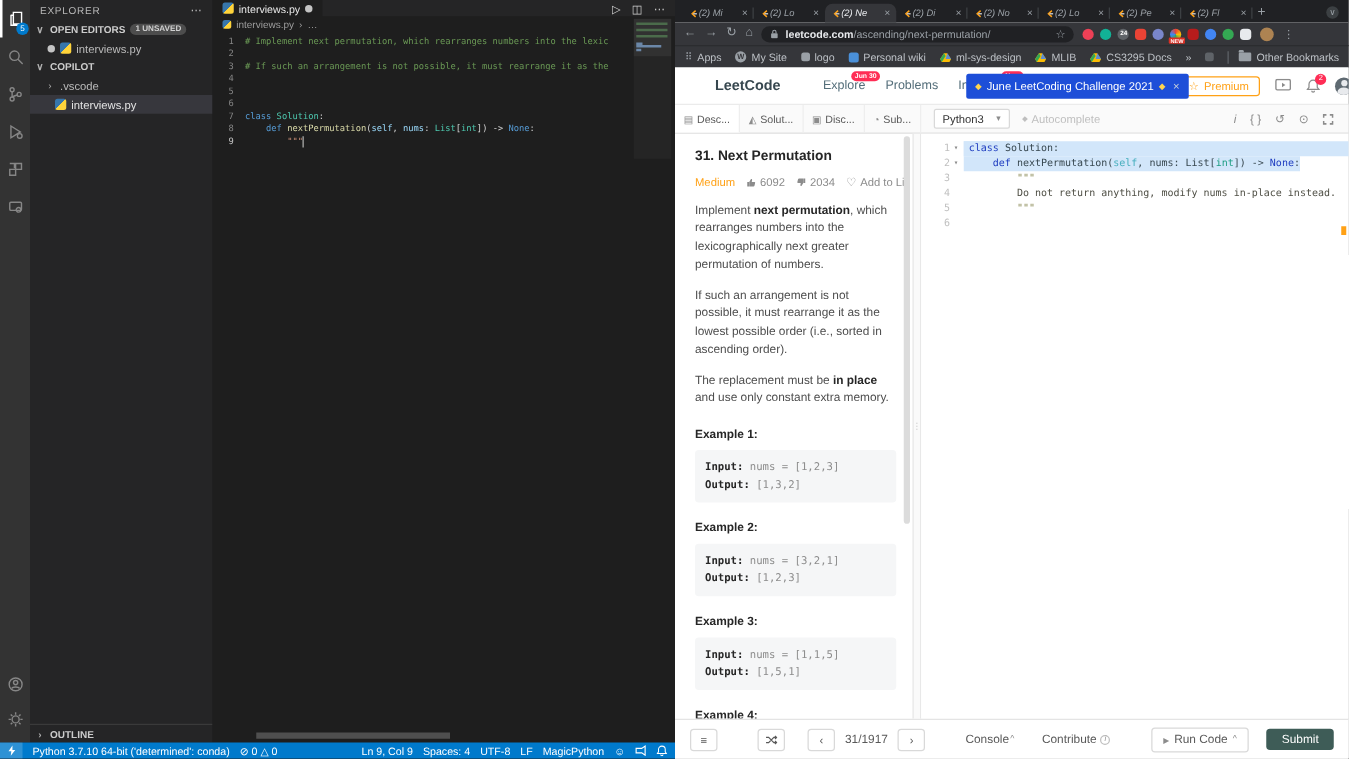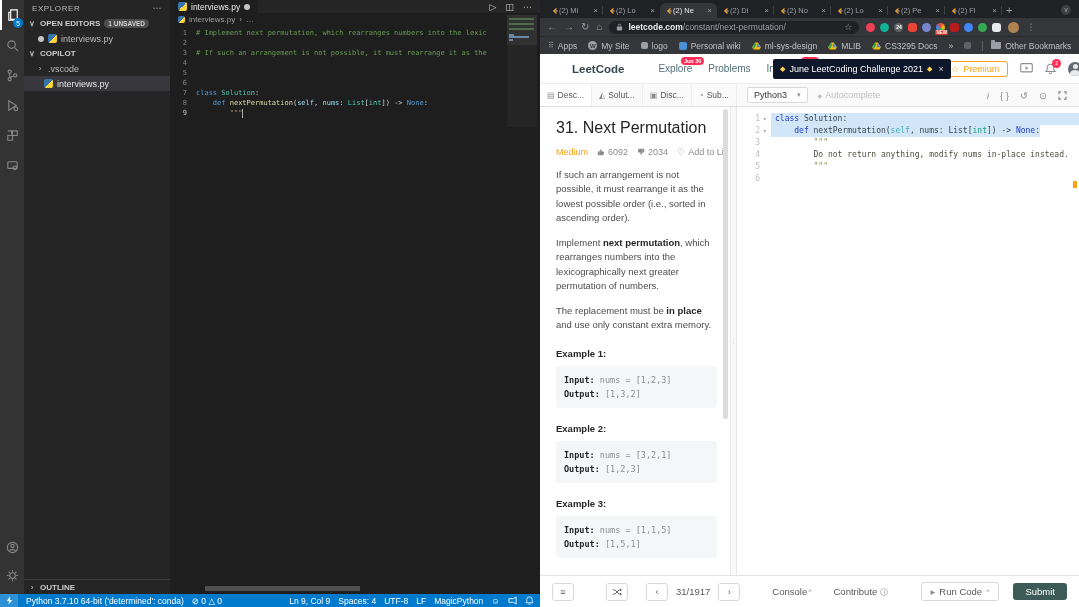--- a/index.html
+++ b/index.html
@@ -50,21 +50,21 @@
   #statusbar { position:absolute; left:0; top:594px; width:540px; height:13px; background:#007acc; color:#ffffff; display:flex; align-items:center; font-size:8.5px; gap:8px; padding-right:6px; }
   #remote-ind { width:18px; height:13px; background:rgba(255,255,255,0.18); display:flex; align-items:center; justify-content:center; flex:none; }
   #remote-ind svg { width:9px; height:9px; }
   .st-item { white-space:nowrap; }
   #status-right { margin-left:auto; display:flex; gap:8px; align-items:center; }
   .st-icon svg { width:9px; height:9px; display:block; }
 
   
   #chrome { position:absolute; left:540px; top:0; width:539px; height:607px; background:#fff; }
   #tabstrip { height:18px; background:#202124; display:flex; align-items:flex-end; padding-left:6px; }
-  .ctab { height:15px; width:57px; display:flex; align-items:center; gap:0; padding:0 5px; font-size:7.5px; color:#9aa0a6; border-radius:6px 6px 0 0; position:relative; flex:none; }
+  .ctab { height:15px; width:57px; display:flex; align-items:center; gap:0; padding:0 5px; font-size:7.5px; color:#9aa0a6; border-radius:6px 6px 0 0; position:relative; flex:none;font-style:italic; }
   .ctab .sep { position:absolute; right:0; top:3px; height:9px; width:1px; background:#3c4043; }
   .ctab.active { background:#35363a; color:#e8eaed; }
   .ctab .ct-title { overflow:hidden; white-space:nowrap; flex:1; }
   .ctab .ct-close { font-size:8px; color:#9aa0a6; }
   .lc-fav { width:8px; height:8px; flex:none; }
   #newtab-btn { color:#9aa0a6; font-size:11px; margin:0 0 2px 4px; }
   #tabsearch { margin-left:auto; margin-right:8px; margin-bottom:3px; width:10px; height:10px; border-radius:50%; background:#3c4043; color:#9aa0a6; font-size:7px; display:flex; align-items:center; justify-content:center; }
 
   #toolbar { height:18px; background:#35363a; display:flex; align-items:center; padding:0 7px; gap:7px; color:#9aa0a6; }
   .tb-ic { font-size:10px; line-height:1; }
@@ -85,21 +85,21 @@
   .folder-ic { width:10px; height:7px; background:#9aa0a6; border-radius:1px; position:relative; display:inline-block; }
   .folder-ic::before { content:""; position:absolute; top:-2px; left:0; width:4px; height:2px; background:#9aa0a6; border-radius:1px 1px 0 0; }
 
   
   #lcpage { position:absolute; left:0; top:54px; width:539px; height:553px; background:#fff; color:#262626; }
   #lc-header { height:30px; border-bottom:1px solid #ebebeb; display:flex; align-items:center; padding:0 10px; gap:18px; position:relative; }
   #lc-logo { width:15px; height:15px; margin-right:4px; }
   #lc-brand { font-size:11.5px; color:#37474f; font-weight:bold; margin-right:16px; }
   .lc-nav-item { font-size:10px; color:#546e7a; margin-right:16px; position:relative; white-space:nowrap; }
   .nav-badge { position:absolute; top:-6px; right:-12px; background:#ff2d55; color:#fff; font-size:5.5px; padding:1px 3px; border-radius:5px; font-weight:bold; }
-  #lc-toast { position:absolute; left:233px; top:5px; height:20px; background:#0f172a; border-radius:2px; color:#fff; font-size:9px; display:flex; align-items:center; gap:4px; padding:0 7px; z-index:5; white-space:nowrap; }
+  #lc-toast { position:absolute; left:233px; top:5px; height:20px; background:#1d4ed8; border-radius:2px; color:#fff; font-size:9px; display:flex; align-items:center; gap:4px; padding:0 7px; z-index:5; white-space:nowrap; }
   #lc-toast .spk { color:#ffd54f; font-size:7px; }
   #lc-toast .tclose { color:#cfd6db; font-size:9px; margin-left:2px; }
   #lc-header-right { margin-left:auto; display:flex; align-items:center; gap:12px; }
   #premium-btn { border:1px solid #ffa116; color:#ffa116; border-radius:3px; font-size:9px; padding:2px 8px; display:flex; gap:4px; align-items:center; white-space:nowrap; }
   #screenshare-ic svg { width:13px; height:11px; display:block; }
   #bell-wrap { position:relative; }
   #bell-wrap svg { width:11px; height:12px; display:block; }
   #bell-badge { position:absolute; top:-4px; right:-5px; background:#ff2d55; color:#fff; font-size:6px; min-width:9px; height:9px; border-radius:5px; display:flex; align-items:center; justify-content:center; }
   #lc-avatar { width:14px; height:14px; border-radius:50%; background:#5f6a72; position:relative; overflow:hidden; }
   #lc-avatar::before { content:""; position:absolute; left:4.5px; top:2.5px; width:5px; height:5px; border-radius:50%; background:#e8eaed; }
@@ -111,21 +111,21 @@
   .p-tab .pt-ic { color:#8c8c8c; font-size:8px; }
   .p-tab.active { background:#fff; }
   #editor-header { flex:1; display:flex; align-items:center; gap:10px; padding-left:14px; }
   #lang-select { border:1px solid #d9d9d9; background:#fff; border-radius:2px; font-size:9px; color:#333; padding:2px 6px; display:flex; align-items:center; gap:10px; }
   #lang-select .dd { color:#8c8c8c; font-size:7px; }
   #autocomplete { color:#bfbfbf; font-size:9px; display:flex; align-items:center; gap:3px; }
   #editor-header-icons { margin-left:auto; display:flex; align-items:center; gap:11px; padding-right:12px; color:#8c8c8c; font-size:9.5px; }
   #editor-header-icons svg { width:9px; height:9px; display:block; stroke:#8c8c8c; fill:none; stroke-width:1.4; }
 
   #lc-desc { position:absolute; left:6px; top:53px; width:181px; bottom:32px; overflow:hidden; padding:8px 10px 0 10px; }
-  #lc-desc h1 { font-size:16px; font-weight:400; color:#262626; margin:4px 0 10px 0; }
+  #lc-desc h1 { font-size:11px; font-weight:700; color:#262626; margin:4px 0 10px 0; }
   #desc-meta { display:flex; align-items:center; gap:9px; font-size:9px; color:#8c8c8c; white-space:nowrap; }
   #diff-tag { color:#ffa116; }
   .meta-ic svg { width:8px; height:8px; display:block; fill:#8c8c8c; }
   .meta-grp { display:flex; align-items:center; gap:3px; }
   .desc-p { font-size:9.5px; color:#4d4d4d; line-height:1.5; margin-top:11px; }
   .desc-p b { color:#262626; }
   .ex-label { font-size:9.5px; font-weight:bold; color:#262626; margin-top:15px; }
   .ex-box { background:#f5f6f7; border-radius:3px; padding:7px 8px; margin-top:7px; font-family:"DejaVu Sans Mono",monospace; font-size:8.5px; line-height:1.65; color:#8c8c8c; white-space:nowrap; overflow:hidden; }
   .ex-box b { color:#262626; }
   #desc-scrollbar { position:absolute; left:183px; top:55px; width:5px; height:310px; background:#dcdcdc; border-radius:3px; }
@@ -401,21 +401,21 @@
   <div id="toolbar">
     <span class="tb-ic">←</span>
     <span class="tb-ic">→</span>
     <span class="tb-ic">↻</span>
     <span class="tb-ic">⌂</span>
     <div id="omnibox">
       <svg width="7" height="8" viewBox="0 0 8 9">
           <rect x="1" y="4" width="6" height="4.5" rx="0.8" fill="#9aa0a6"></rect>
           <path d="M2.5 4V2.8a1.5 1.5 0 0 1 3 0V4" stroke="#9aa0a6" fill="none"></path>
         </svg>
-      <span><span class="host">leetcode.com</span><span class="path">/constant/next-permutation/</span></span>
+      <span><span class="host">leetcode.com</span><span class="path">/ascending/next-permutation/</span></span>
       <span class="ob-star">☆</span>
     </div>
     <div id="extbar">
         <span class="ext-ic" style="background: rgb(238, 64, 86); border-radius: 50%;"></span>
         <span class="ext-ic" style="background: rgb(18, 178, 150); border-radius: 50%;"></span>
         <span class="ext-ic" style="background: rgb(95, 99, 104); border-radius: 50%;">24</span>
         <span class="ext-ic" style="background: rgb(234, 67, 53); border-radius: 3px;"></span>
         <span class="ext-ic" style="background: rgb(121, 134, 203); border-radius: 50%;"></span>
         <span class="ext-ic" style="background: conic-gradient(rgb(234, 67, 53), rgb(251, 188, 4), rgb(52, 168, 83), rgb(66, 133, 244), rgb(234, 67, 53)); border-radius: 50%;">
           <span class="new-badge">NEW</span>
@@ -588,22 +588,22 @@
               </svg>
             </span>
           <span>2034</span>
         </span>
         <span class="meta-grp">
           <span>♡</span>
           <span>Add to Li</span>
         </span>
       </div>
       <div id="desc-body">
+          <div class="desc-p"><span>Implement </span><b>next permutation</b><span>, which rearranges numbers into the lexicographically next greater permutation of numbers.</span></div>
           <div class="desc-p"><span>If such an arrangement is not possible, it must rearrange it as the lowest possible order (i.e., sorted in ascending order).</span></div>
-          <div class="desc-p"><span>Implement </span><b>next permutation</b><span>, which rearranges numbers into the lexicographically next greater permutation of numbers.</span></div>
           <div class="desc-p"><span>The replacement must be </span><b>in place</b><span> and use only constant extra memory.</span></div>
         </div>
       <div id="desc-examples" style="margin-top:0;">
           <div class="ex-label">Example 1:</div>
           <div class="ex-box">
             <div><b>Input:</b><span> nums = [1,2,3]</span></div>
             <div><b>Output:</b><span> [1,3,2]</span></div>
           </div>
           <div class="ex-label">Example 2:</div>
           <div class="ex-box">

